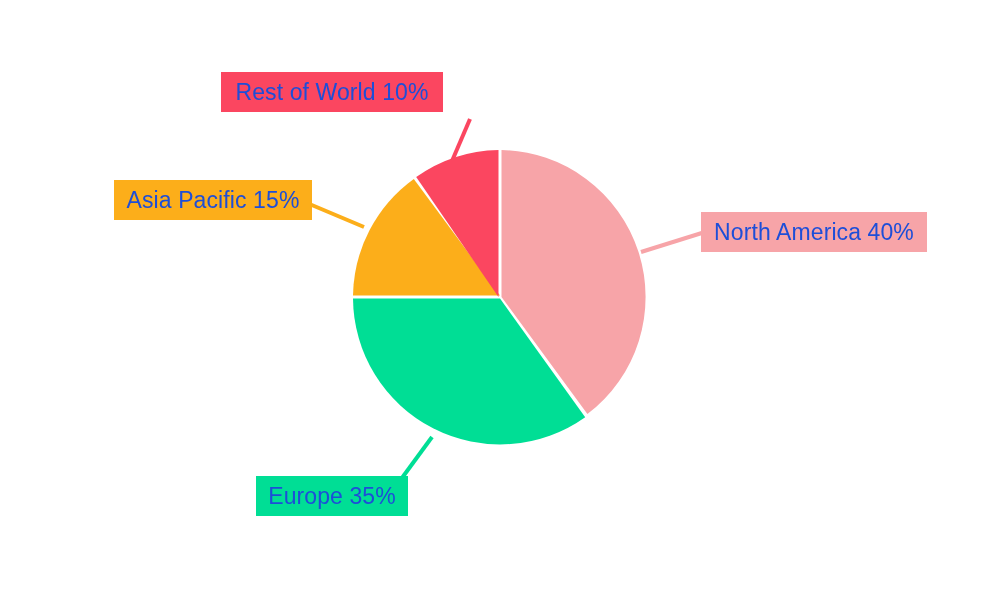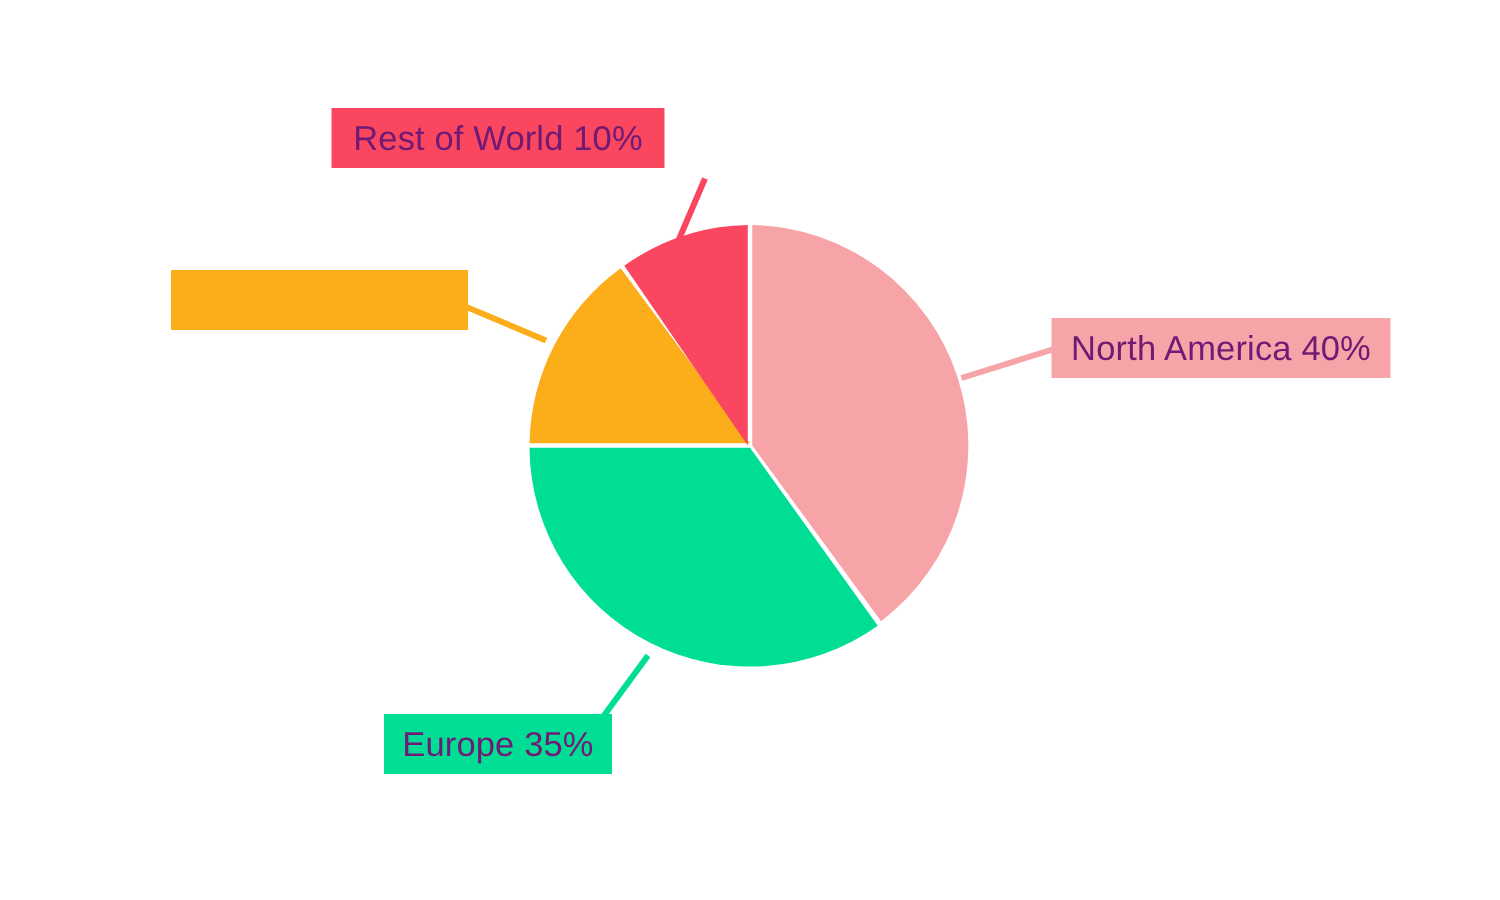--- a/index.html
+++ b/index.html
@@ -24,21 +24,21 @@
     left: 0;
     top: 0;
     width: 1000px;
     height: 600px;
   }
   .callout-label {
     position: absolute;
     display: flex;
     align-items: center;
     justify-content: center;
-    color: #701a75;
+    color: #1d4ed8;
     font-family: "Liberation Sans", sans-serif;
     font-size: 23px;
     line-height: 1;
     letter-spacing: 0.1px;
     white-space: nowrap;
     box-sizing: border-box;
   }
   #label-north-america {
     left: 701px;
     top: 212px;
@@ -92,16 +92,17 @@
       <rect x="256" y="476" width="152" height="40" fill="#00DE95"></rect>
       <rect x="114" y="180" width="198" height="40" fill="#FCAE1A"></rect>
       <rect x="221" y="72" width="222" height="40" fill="#FB4660"></rect>
     </g>
   </svg>
 
   <div class="callout-label" id="label-north-america">North America 40%</div>
 
   <div class="callout-label" id="label-europe">Europe 35%</div>
 
+  <div class="callout-label" id="label-asia-pacific">Asia Pacific 15%</div>
 
   <div class="callout-label" id="label-rest-of-world">Rest of World 10%</div>
 
 </div>
 
 </body></html>

